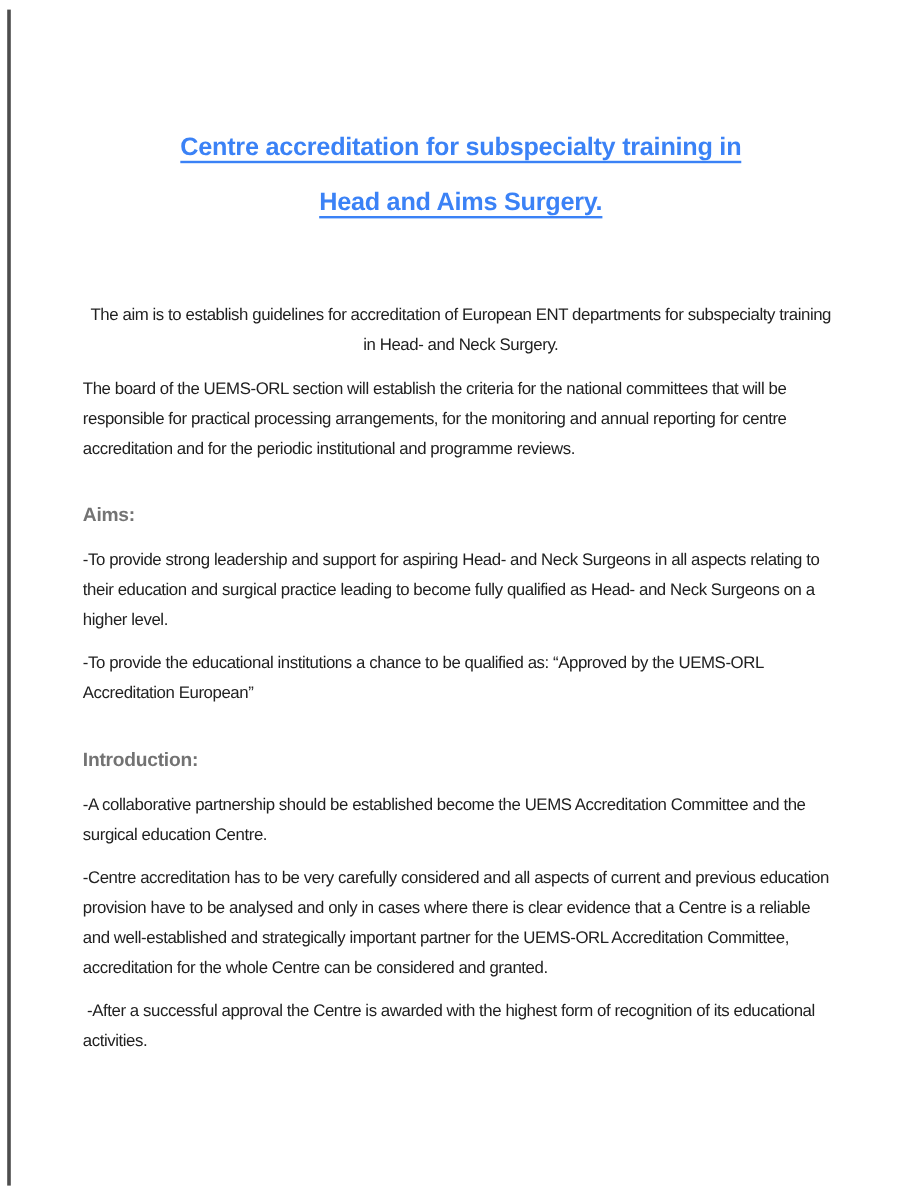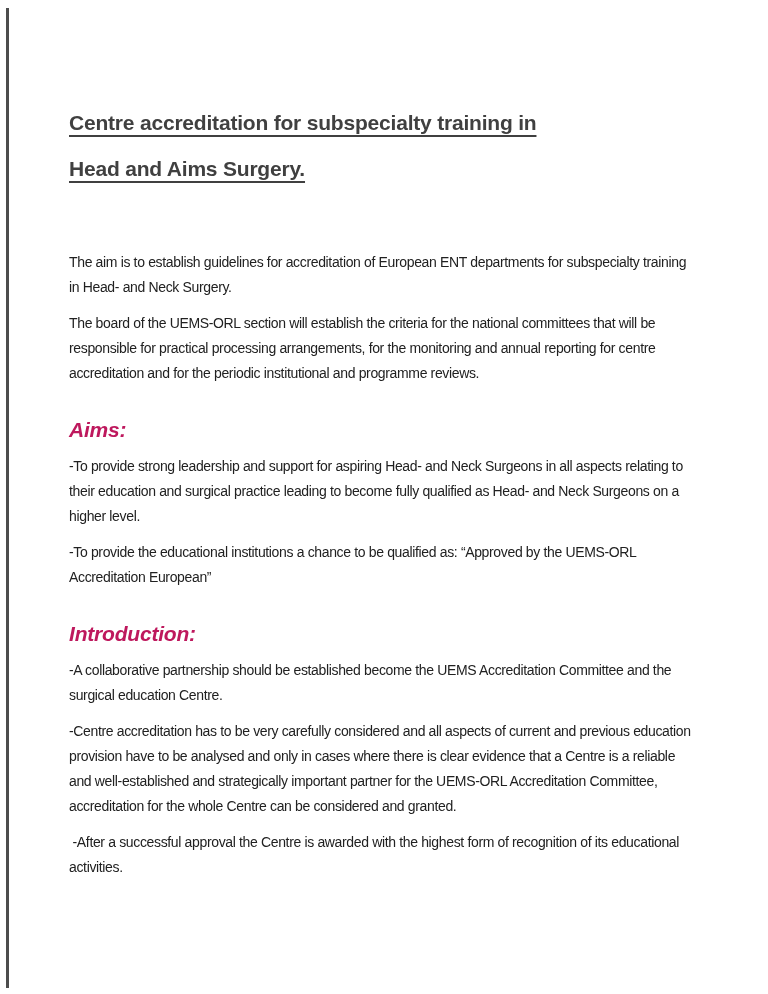--- a/index.html
+++ b/index.html
@@ -29,51 +29,51 @@
     opacity: 0.85;
   }
   .content {
     position: absolute;
     left: 69px;
     top: 0;
     width: 630px;
   }
   .doc-title {
     margin-top: 100px;
-    text-align: left;
+    text-align: center;
     font-weight: bold;
-    color: #404040;
+    color: #3b82f6;
     font-size: 21px;
     line-height: 46px;
     letter-spacing: -0.2px;
   }
   .doc-title .t-line {
     text-decoration: underline;
     text-decoration-thickness: 2px;
     text-underline-offset: 5px;
   }
   .body-text p {
     margin: 0 0 11px 0;
     font-size: 14px;
     line-height: 25px;
     color: #212121;
     letter-spacing: -0.35px;
     white-space: pre-wrap;
   }
   .first-para {
     margin-top: 58px !important;
+    text-align: center;
   }
   h2.section-heading {
     margin: 30px 0 10px 0;
-    font-size: 21px;
+    font-size: 16px;
     line-height: 28px;
     font-weight: bold;
-    color: #be185d;
+    color: #737373;
     letter-spacing: -0.2px;
-    font-style: italic;
   }
 </style>
 </head>
 <body>
 
 <div class="page">
   <div class="edge-line"></div>
 
   <div class="content">
 

